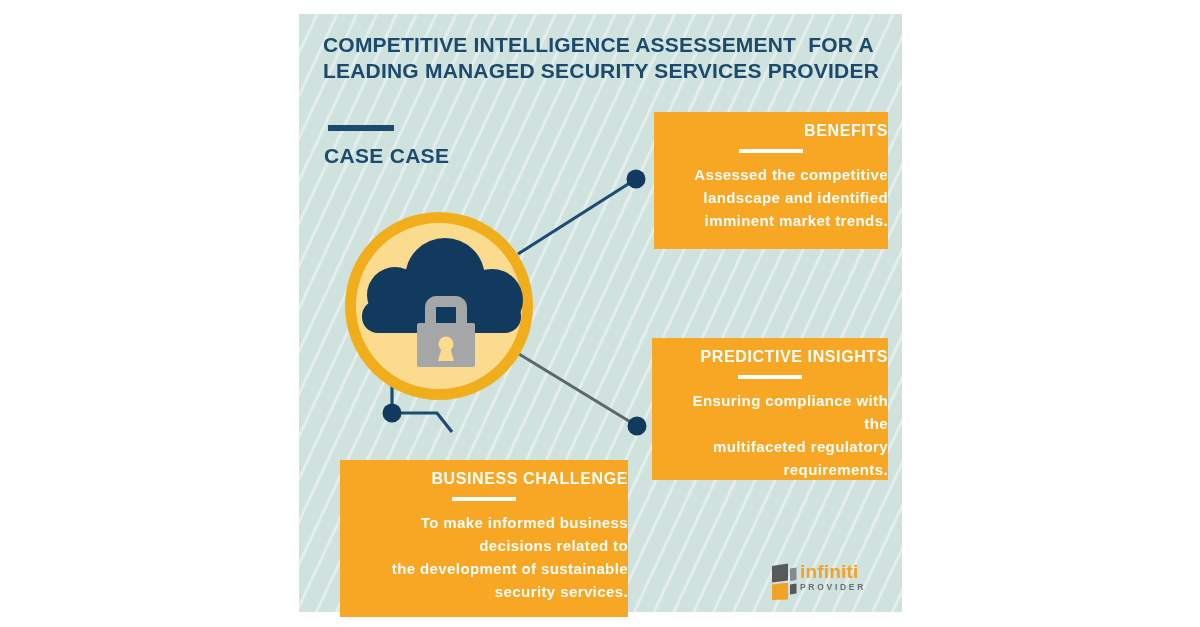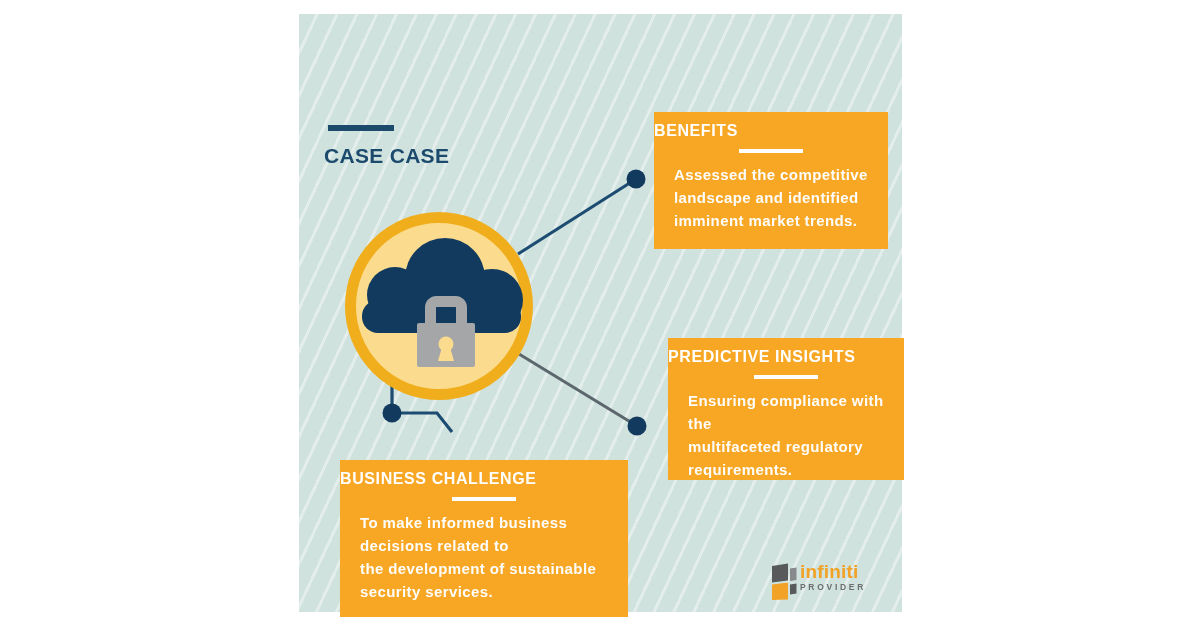--- a/index.html
+++ b/index.html
@@ -27,35 +27,35 @@
     position: absolute; left: 29px; top: 111px; width: 66px; height: 6px; background: #1b4a6d;
   }
   .subtitle {
     position: absolute; left: 25px; top: 130px;
     font-size: 21px; font-weight: bold; color: #1b4a6d; letter-spacing: 0.3px;
   }
 
   .connectors { position: absolute; left: 0; top: 0; width: 603px; height: 598px; }
 
   .callout {
-    position: absolute; background: #f7a723; color: #ffffff; text-align: left;
+    position: absolute; background: #f7a723; color: #ffffff; text-align: right;
     padding-top: 10px;
   }
   .callout .heading {
     font-size: 16px; font-weight: bold; letter-spacing: 0.6px; color: #ffffff;
   }
   .callout .heading-underline {
     width: 64px; height: 4px; background: #ffffff; margin: 9px auto 10px auto;
   }
   .callout .body {
     font-size: 15px; font-weight: bold; letter-spacing: 0.4px;
     line-height: 23px; white-space: pre-line; color: #fdfdfc; padding-left: 20px;
   }
   .callout.benefits   { left: 355px; top: 98px;  width: 234px; height: 137px; }
-  .callout.predictive { left: 353px; top: 324px; width: 236px; height: 142px; margin-left: 16px; }
+  .callout.predictive { left: 353px; top: 324px; width: 236px; height: 142px; }
   .callout.challenge  { left: 41px;  top: 418px; width: 288px; height: 157px; margin-top: 28px; }
 
   .center-badge { position: absolute; left: 45px; top: 197px; width: 190px; height: 190px; }
 
   .logo { position: absolute; left: 473px; top: 547px; width: 120px; height: 45px; }
   .logo .mark { position: absolute; left: 0; top: 0; width: 25px; height: 39px; }
   .logo .wordmark {
     position: absolute; left: 28px; top: 1px;
     font-size: 19px; font-weight: bold; color: #f2a227; letter-spacing: 0.2px; line-height: 19px;
   }
@@ -63,20 +63,22 @@
     position: absolute; left: 28px; top: 21px;
     font-size: 8.5px; font-weight: bold; color: #6d6e71; letter-spacing: 2.7px;
   }
 </style>
 </head>
 <body>
 
 <div class="page">
   <div class="panel">
 
+    <div class="title">COMPETITIVE INTELLIGENCE ASSESSEMENT  FOR A
+LEADING MANAGED SECURITY SERVICES PROVIDER</div>
     <div class="brand-underline"></div>
     <div class="subtitle">CASE CASE</div>
 
     <svg class="connectors" viewBox="0 0 603 598" xmlns="http://www.w3.org/2000/svg">
       <line x1="219" y1="240" x2="337" y2="165" stroke="#1d4c72" stroke-width="3.2"></line>
       <line x1="220" y1="340" x2="338" y2="412" stroke="#5b666d" stroke-width="3"></line>
       <polyline points="93,372 93,399 138,399 153,418" fill="none" stroke="#1d4c72" stroke-width="3.2"></polyline>
       <circle cx="337" cy="165" r="9.5" fill="#123a5e"></circle>
       <circle cx="338" cy="412" r="9.5" fill="#123a5e"></circle>
       <circle cx="93" cy="399" r="9.5" fill="#123a5e"></circle>

